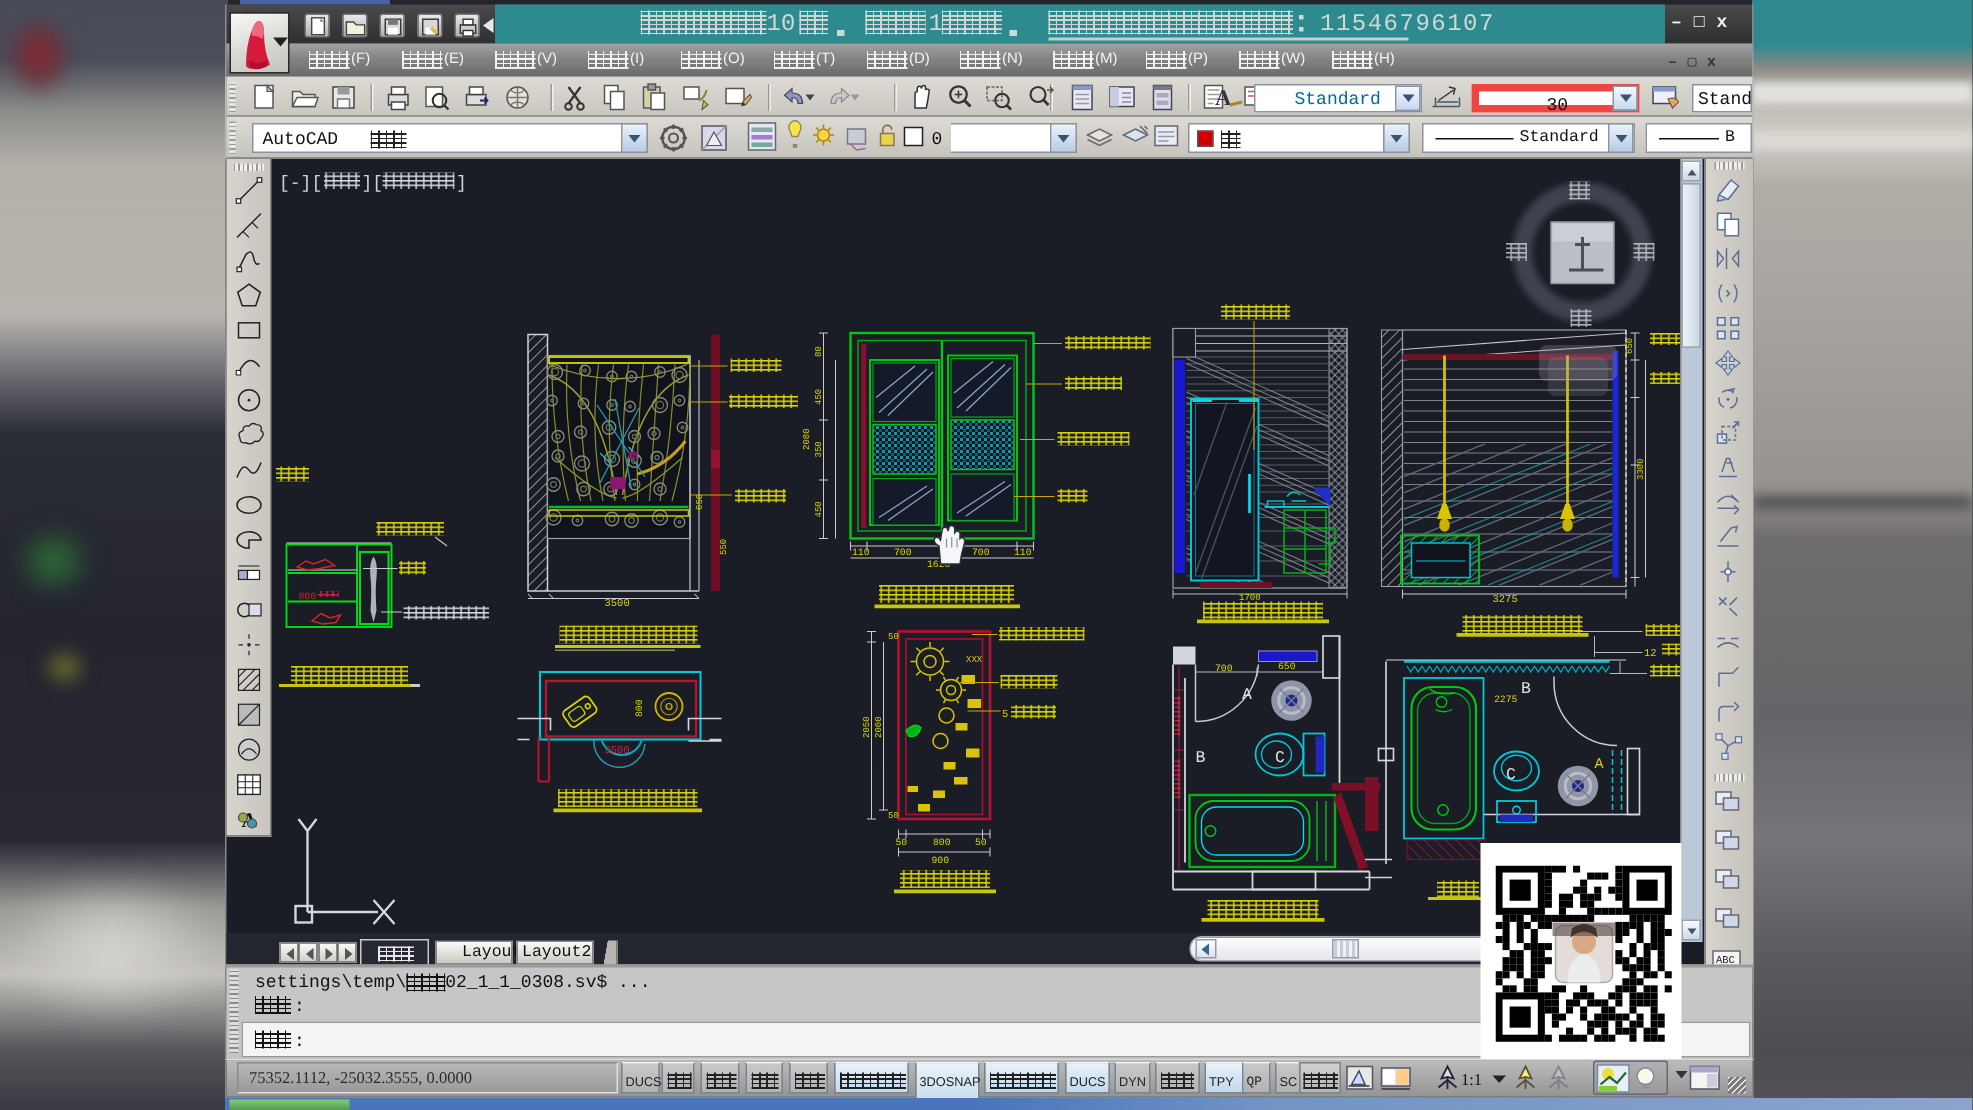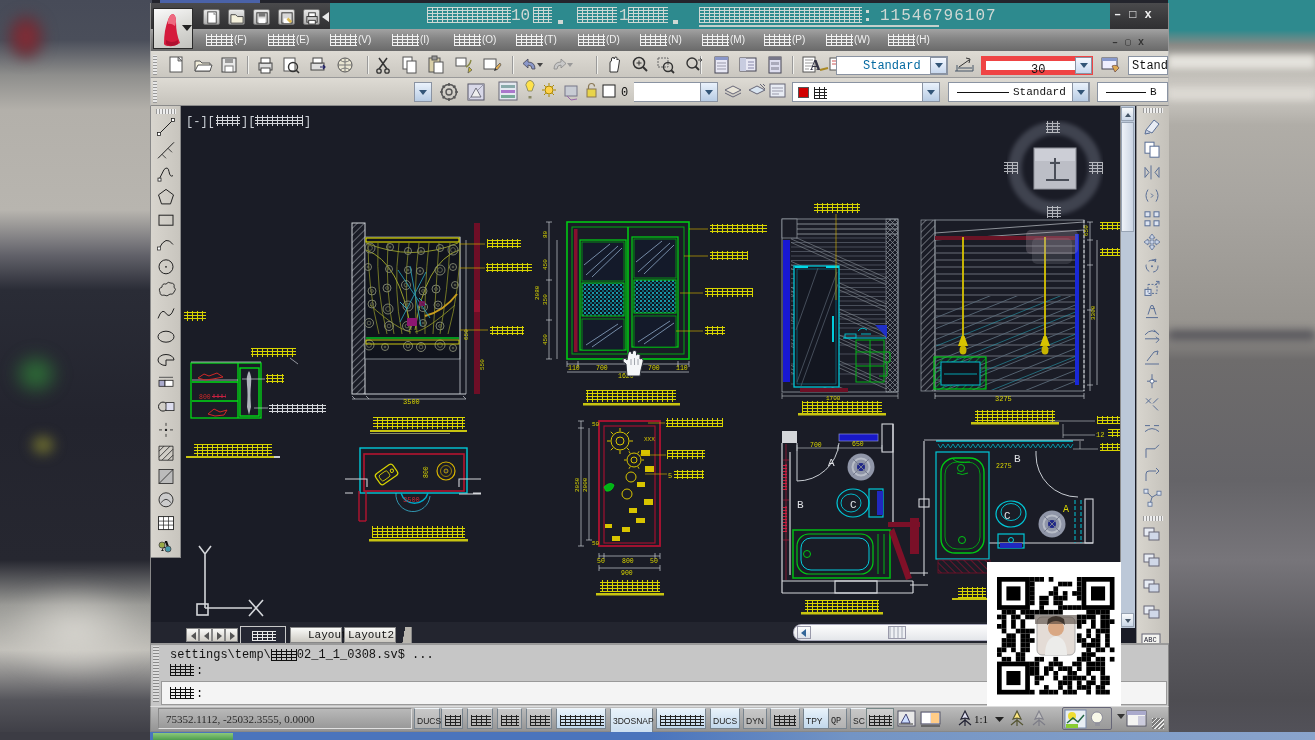--- a/index.html
+++ b/index.html
@@ -264,20 +264,24 @@
     </div>
     <svg class="abs" style="left:1100px;top:55px" width="24" height="20" viewBox="0 0 24 20">
       <rect x="2" y="3" width="15" height="11" fill="#eef" stroke="#445"></rect>
       <rect x="2" y="3" width="15" height="3" fill="#89c"></rect>
       <path d="M12 11 Q17 9 19 13 L15 17 Z" fill="#da5" stroke="#644" stroke-width="0.7"></path>
     </svg>
     <div class="abs" style="left:1128px;top:56px;width:40px;height:19px;background:#fff;border:1px solid #8a93a2">
       <span style="position:absolute;left:3px;top:2px;font-size:12px;font-family:'Liberation Mono',monospace;color:#111">Stand</span>
     </div>
     <div class="abs" style="left:153px;top:81px;width:4px;height:22px;background:repeating-linear-gradient(0deg,#999 0 1px,#e8e8e8 1px 3px)"></div>
+    <div class="abs" style="left:168px;top:82px;width:263px;height:20px;background:#fff;border:1px solid #8a93a2">
+      <span style="position:absolute;left:6px;top:3px;font-size:12px;font-family:'Liberation Mono',monospace;color:#111">AutoCAD</span>
+      <div class="abs zh" style="left:78px;top:4px;width:24px;height:12px;color:#222"></div>
+    </div>
     <div class="abs" style="left:414px;top:82px;width:18px;height:20px;background:linear-gradient(180deg,#eaf2fc,#b8cce4);border:1px solid #8a93a2">
       <div style="position:absolute;left:4px;top:7px;width:0;height:0;border-left:4px solid transparent;border-right:4px solid transparent;border-top:5px solid #357"></div>
     </div>
     <svg class="abs" style="left:438px;top:81px" width="52" height="22" viewBox="0 0 52 22">
       <circle cx="11" cy="11" r="7.5" fill="none" stroke="#555" stroke-width="1.6"></circle>
       <circle cx="11" cy="11" r="3" fill="none" stroke="#555" stroke-width="1.4"></circle>
       <g stroke="#555" stroke-width="1.6">
         <path d="M11 2 V5 M11 17 V20 M2 11 H5 M17 11 H20 M4.6 4.6 L6.7 6.7 M15.3 15.3 L17.4 17.4 M4.6 17.4 L6.7 15.3 M15.3 6.7 L17.4 4.6"></path>
       </g>
       <rect x="30" y="3" width="16" height="16" fill="#d8d8e8" stroke="#556"></rect>

